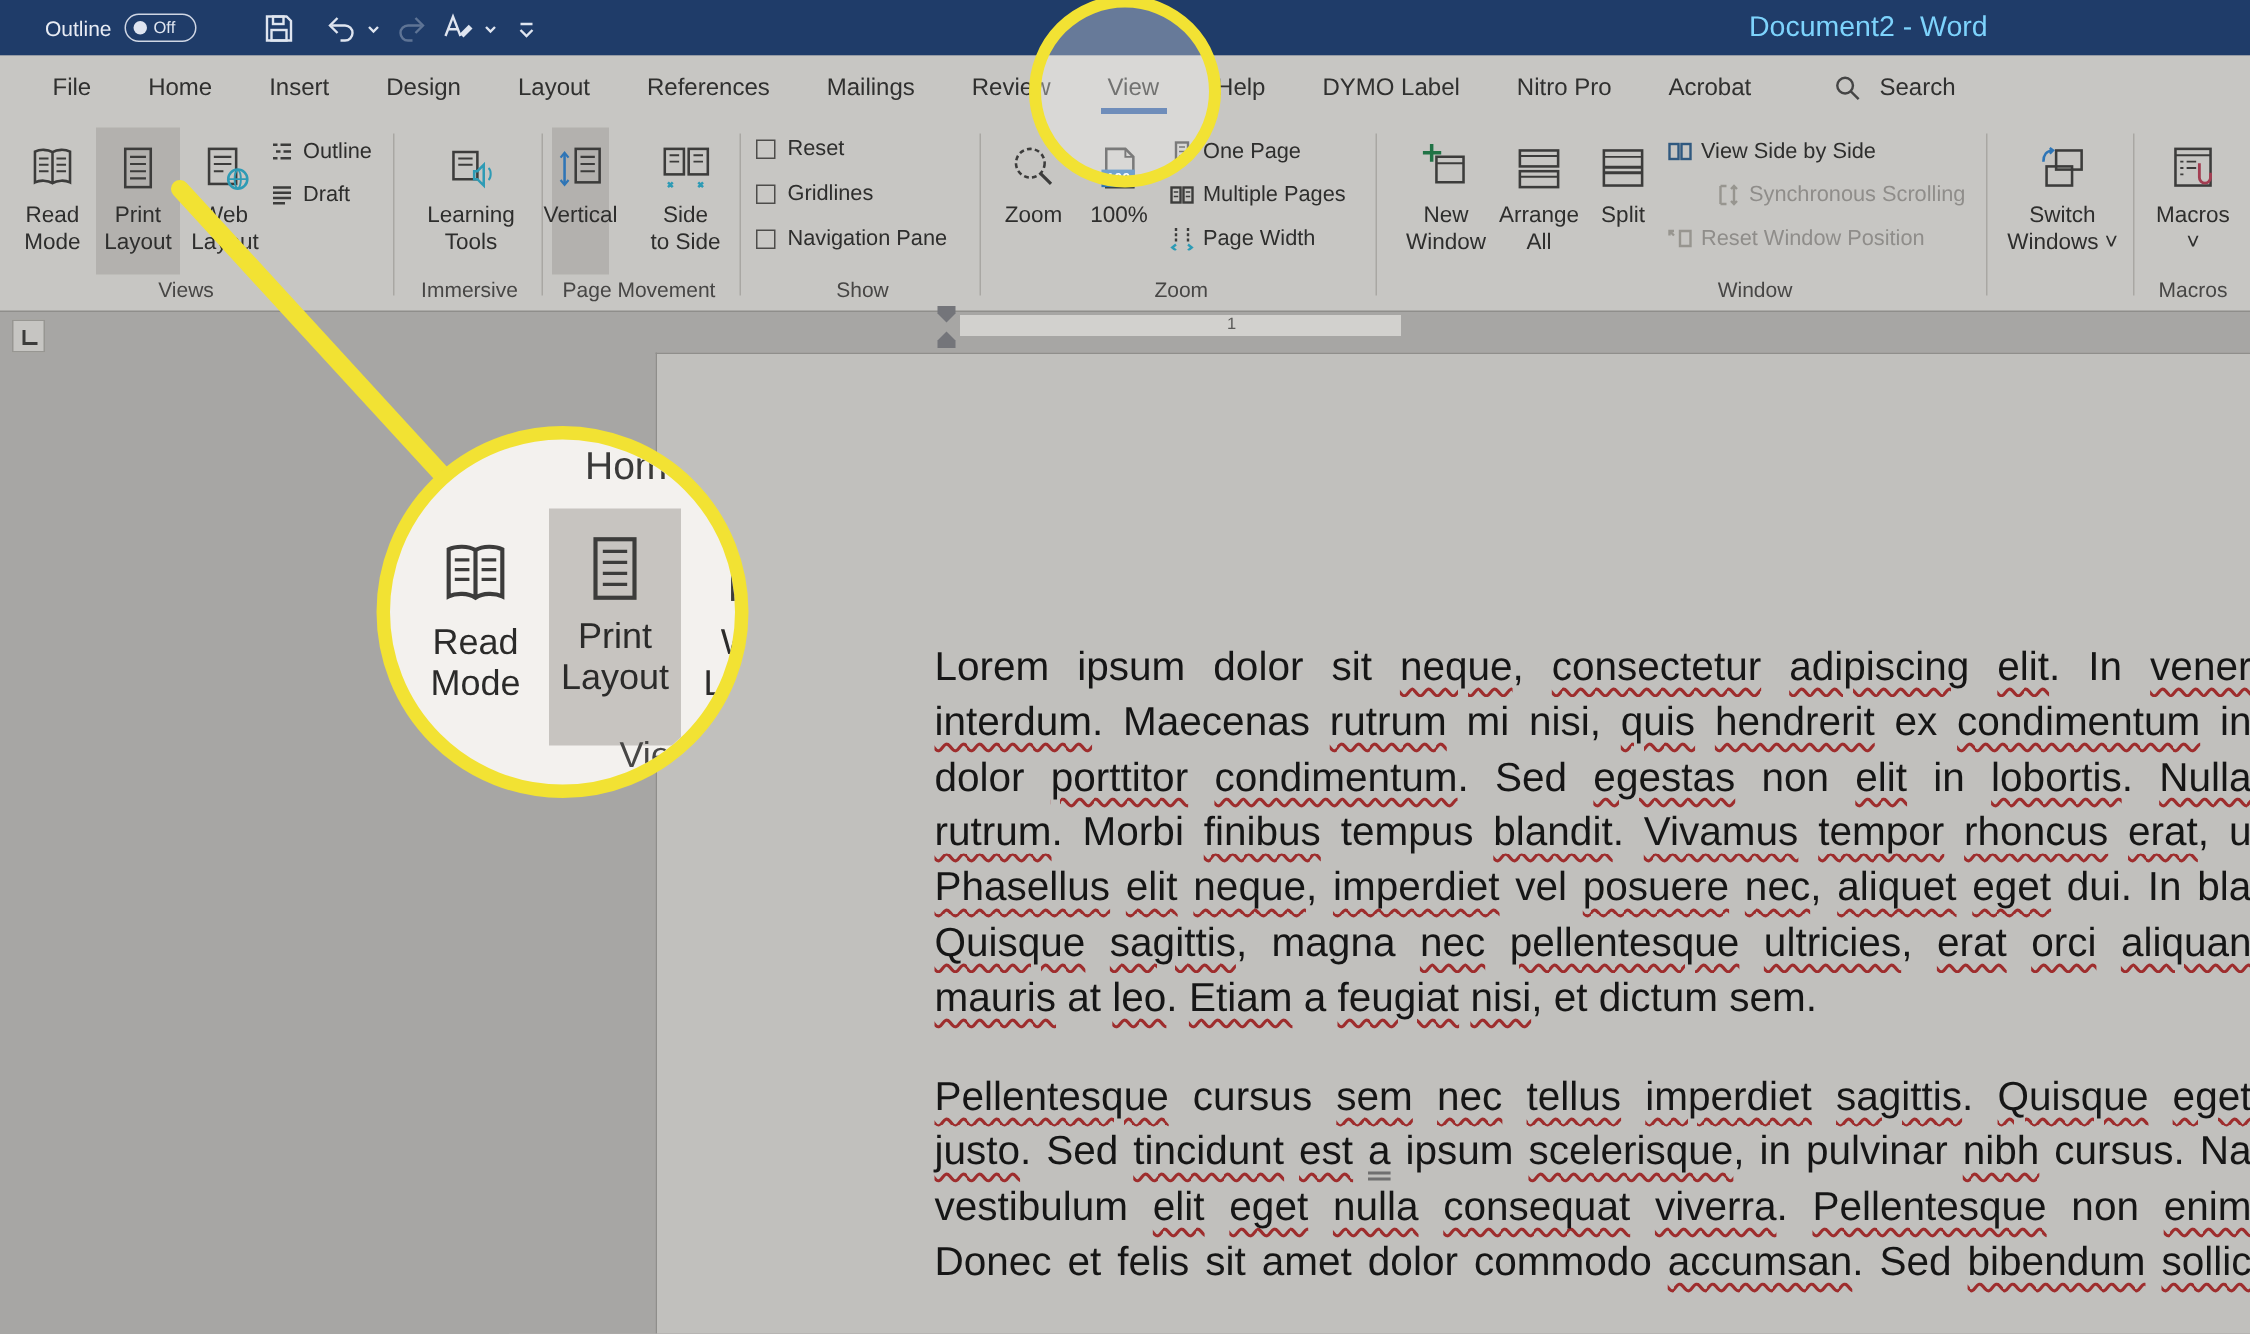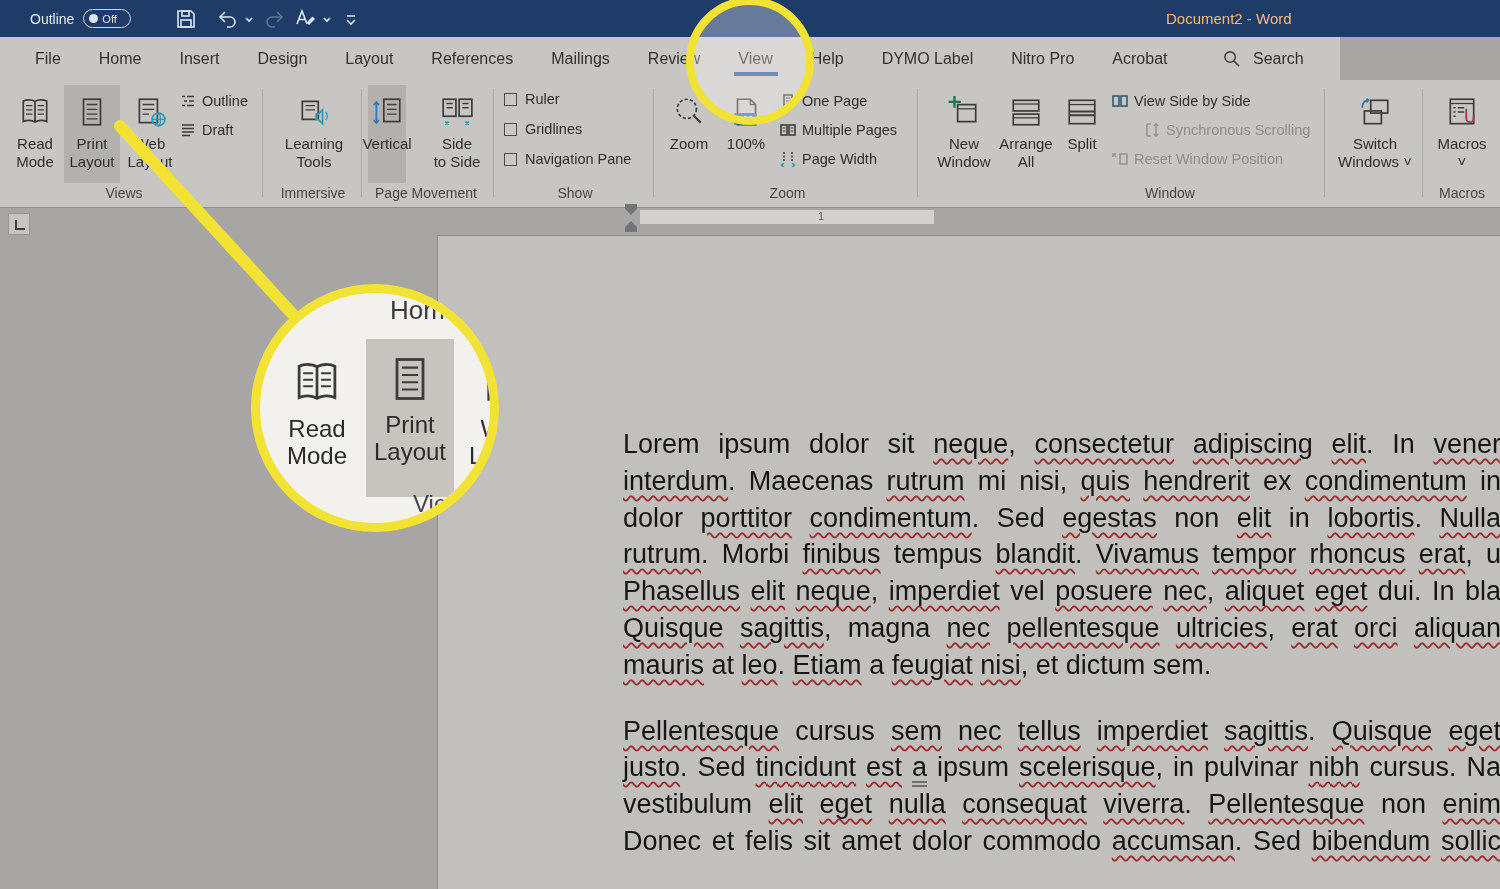--- a/index.html
+++ b/index.html
@@ -11,24 +11,24 @@
     background:#1f3c69; color:#e8ecf4; }
   #autosave-wrap { position:absolute; left:30px; top:0; height:37px; display:flex;
     align-items:center; gap:9px; font-size:14px; }
   .pill { width:48px; height:19px; border:1.5px solid #cfd6e4; border-radius:10px;
     display:flex; align-items:center; gap:4px; padding:0 5px; font-size:11px; color:#dfe5f0; }
   .pill .dot { width:9px; height:9px; border-radius:50%; background:#dfe5f0; }
   .tb-ic { position:absolute; top:7px; width:24px; height:24px; }
   .tb-ic svg { stroke:#dfe5f0; fill:none; stroke-width:1.6; }
   .dim35 { opacity:.33; }
   #doc-title { position:absolute; left:1166px; top:0; height:37px; display:flex;
-    align-items:center; font-size:15px; color:#fdba74;text-align:center; }
+    align-items:center; font-size:19px; color:#7dd3fc;text-align:center; }
 
   
-  #tabsrow { position:absolute; left:0; top:37px; width:1340px; height:43px;
+  #tabsrow { position:absolute; left:0; top:37px; width:1500px; height:43px;
     background:#c7c6c3; }
   #tabs-container { position:absolute; left:16px; top:0; height:43px; display:flex; }
   .tab { position:relative; padding:0 19px; height:43px; display:flex; align-items:center;
     font-size:16px; color:#30302f; }
   .tab .ul { position:absolute; left:50%; transform:translateX(-50%); bottom:4px;
     width:44px; height:4px; background:#2b579a; display:none; }
   .tab.active .ul { display:block; }
   #searchbox { position:absolute; left:1222px; top:0; height:43px; display:flex;
     align-items:center; gap:12px; font-size:16px; color:#30302f; }
   #searchbox svg { stroke:#454545; fill:none; stroke-width:1.7; }
@@ -289,21 +289,21 @@
         </svg>
     </span>
     <span class="bl">Side
 to Side</span>
   </div>
   <div class="glabel" style="left:364px;width:124px">Page Movement</div>
   <div class="gdiv" style="left:493px"></div>
 
   <div class="chk" style="left:504px;top:11px">
     <span class="box"></span>
-    <span>Ruler</span>
+    <span>Reset</span>
   </div>
   <div class="chk" style="left:504px;top:41px">
     <span class="box"></span>
     <span>Gridlines</span>
   </div>
   <div class="chk" style="left:504px;top:71px">
     <span class="box"></span>
     <span>Navigation Pane</span>
   </div>
   <div class="glabel" style="left:500px;width:150px">Show</div>

